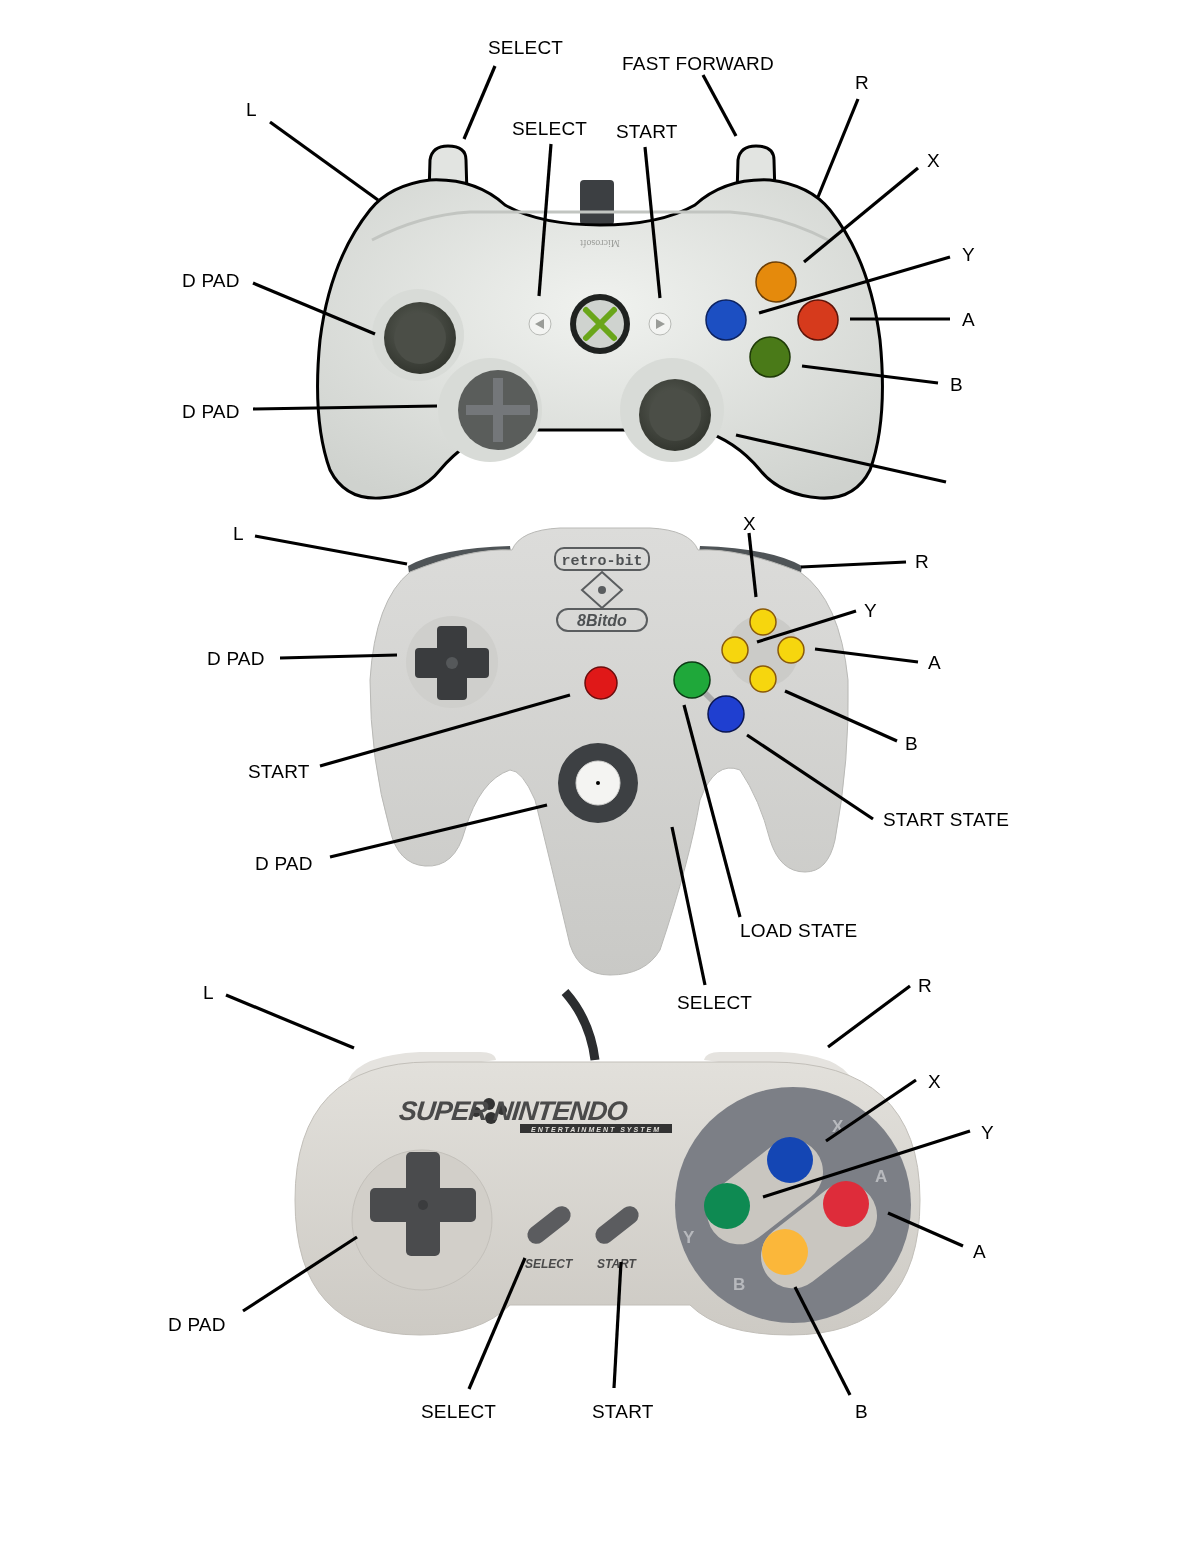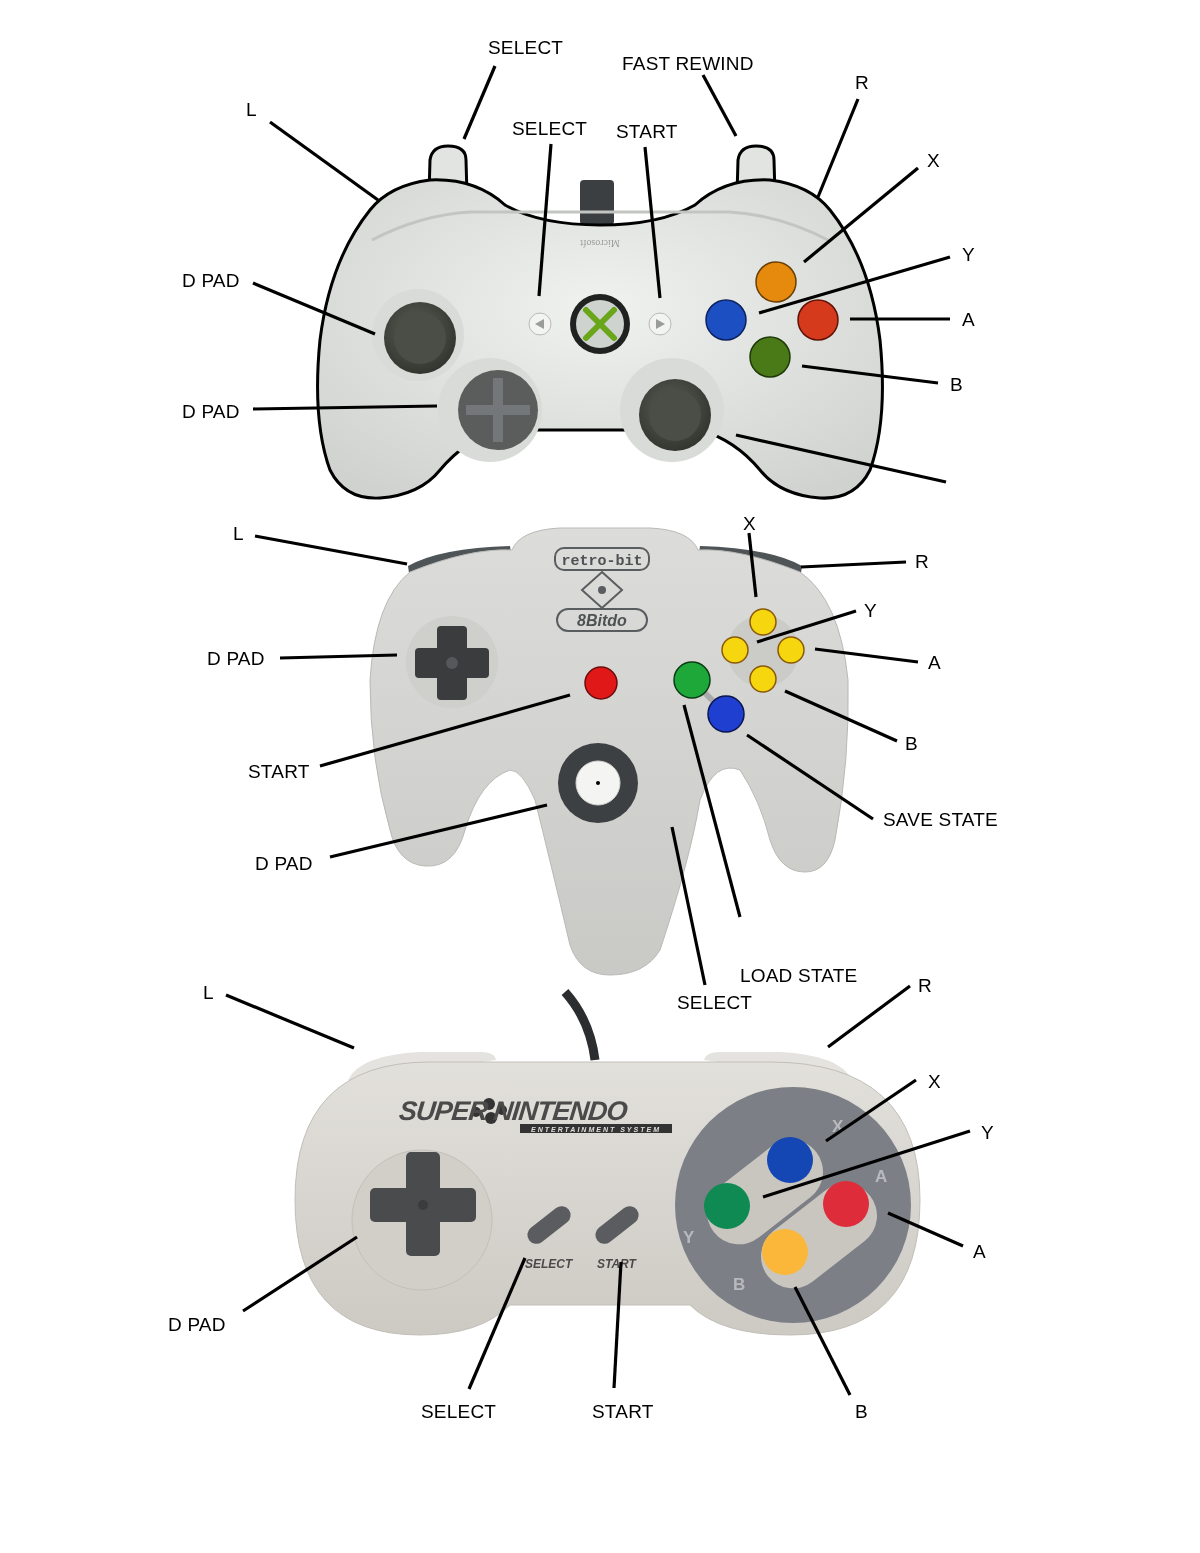--- a/index.html
+++ b/index.html
@@ -195,43 +195,43 @@
       <line class="leader" x1="888" y1="1213" x2="963" y2="1246"></line>
       <line class="leader" x1="243" y1="1311" x2="357" y2="1237"></line>
       <line class="leader" x1="469" y1="1389" x2="525" y2="1258"></line>
       <line class="leader" x1="614" y1="1388" x2="621" y2="1262"></line>
       <line class="leader" x1="795" y1="1287" x2="850" y2="1395"></line>
     </g>
   </g>
 </svg>
 
 <div class="lbl" style="left:488px;top:38px">SELECT</div>
-<div class="lbl" style="left:622px;top:54px">FAST REWIND</div>
+<div class="lbl" style="left:622px;top:54px">FAST FORWARD</div>
 <div class="lbl" style="left:246px;top:100px">L</div>
 <div class="lbl" style="left:855px;top:73px">R</div>
 <div class="lbl" style="left:512px;top:119px">SELECT</div>
 <div class="lbl" style="left:616px;top:122px">START</div>
 <div class="lbl" style="left:927px;top:151px">X</div>
 <div class="lbl" style="left:962px;top:245px">Y</div>
 <div class="lbl" style="left:182px;top:271px">D PAD</div>
 <div class="lbl" style="left:962px;top:310px">A</div>
 <div class="lbl" style="left:950px;top:375px">B</div>
 <div class="lbl" style="left:182px;top:402px">D PAD</div>
 
 <div class="lbl" style="left:743px;top:514px">X</div>
 <div class="lbl" style="left:233px;top:524px">L</div>
 <div class="lbl" style="left:915px;top:552px">R</div>
 <div class="lbl" style="left:864px;top:601px">Y</div>
 <div class="lbl" style="left:207px;top:649px">D PAD</div>
 <div class="lbl" style="left:928px;top:653px">A</div>
 <div class="lbl" style="left:905px;top:734px">B</div>
 <div class="lbl" style="left:248px;top:762px">START</div>
-<div class="lbl" style="left:883px;top:810px">SAVE STATE</div>
+<div class="lbl" style="left:883px;top:810px">START STATE</div>
 <div class="lbl" style="left:255px;top:854px">D PAD</div>
-<div class="lbl" style="left:740px;top:966px">LOAD STATE</div>
+<div class="lbl" style="left:740px;top:921px">LOAD STATE</div>
 <div class="lbl" style="left:677px;top:993px">SELECT</div>
 
 <div class="lbl" style="left:203px;top:983px">L</div>
 <div class="lbl" style="left:918px;top:976px">R</div>
 <div class="lbl" style="left:928px;top:1072px">X</div>
 <div class="lbl" style="left:981px;top:1123px">Y</div>
 <div class="lbl" style="left:973px;top:1242px">A</div>
 <div class="lbl" style="left:168px;top:1315px">D PAD</div>
 <div class="lbl" style="left:421px;top:1402px">SELECT</div>
 <div class="lbl" style="left:592px;top:1402px">START</div>

